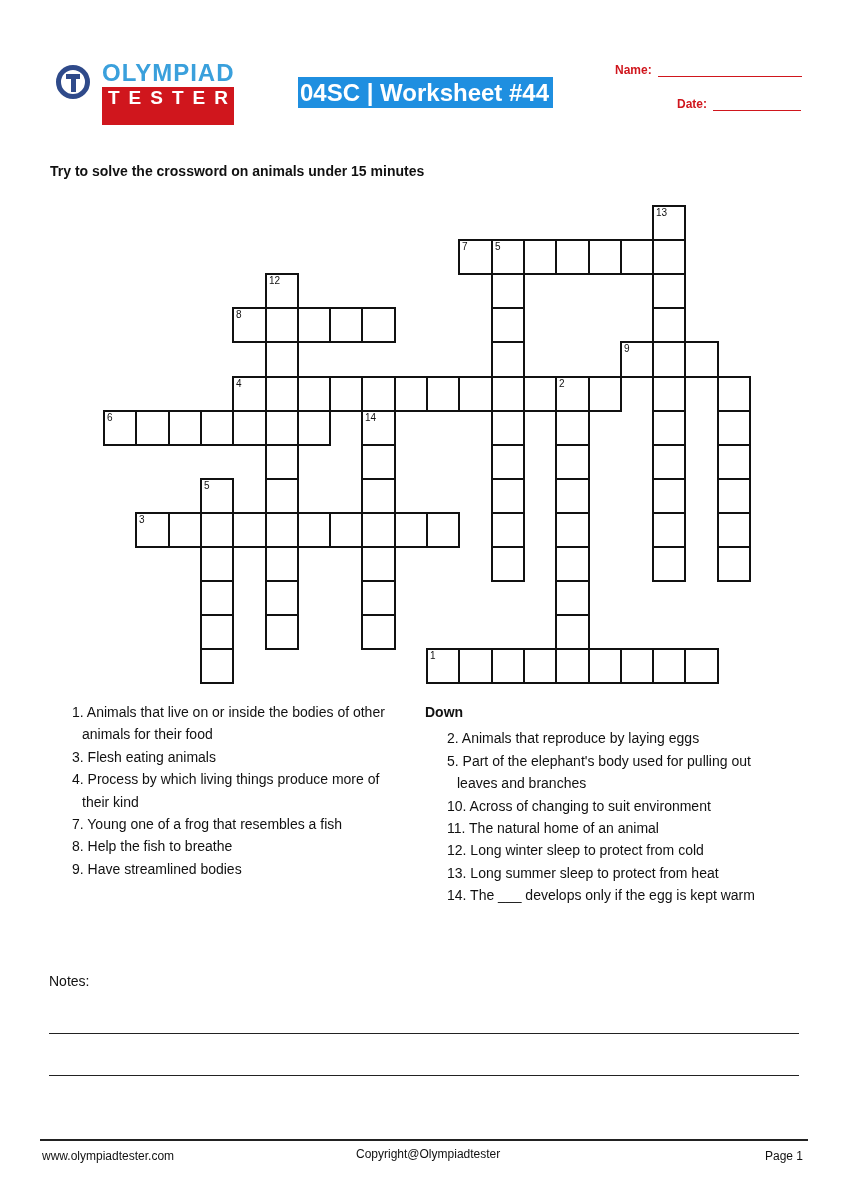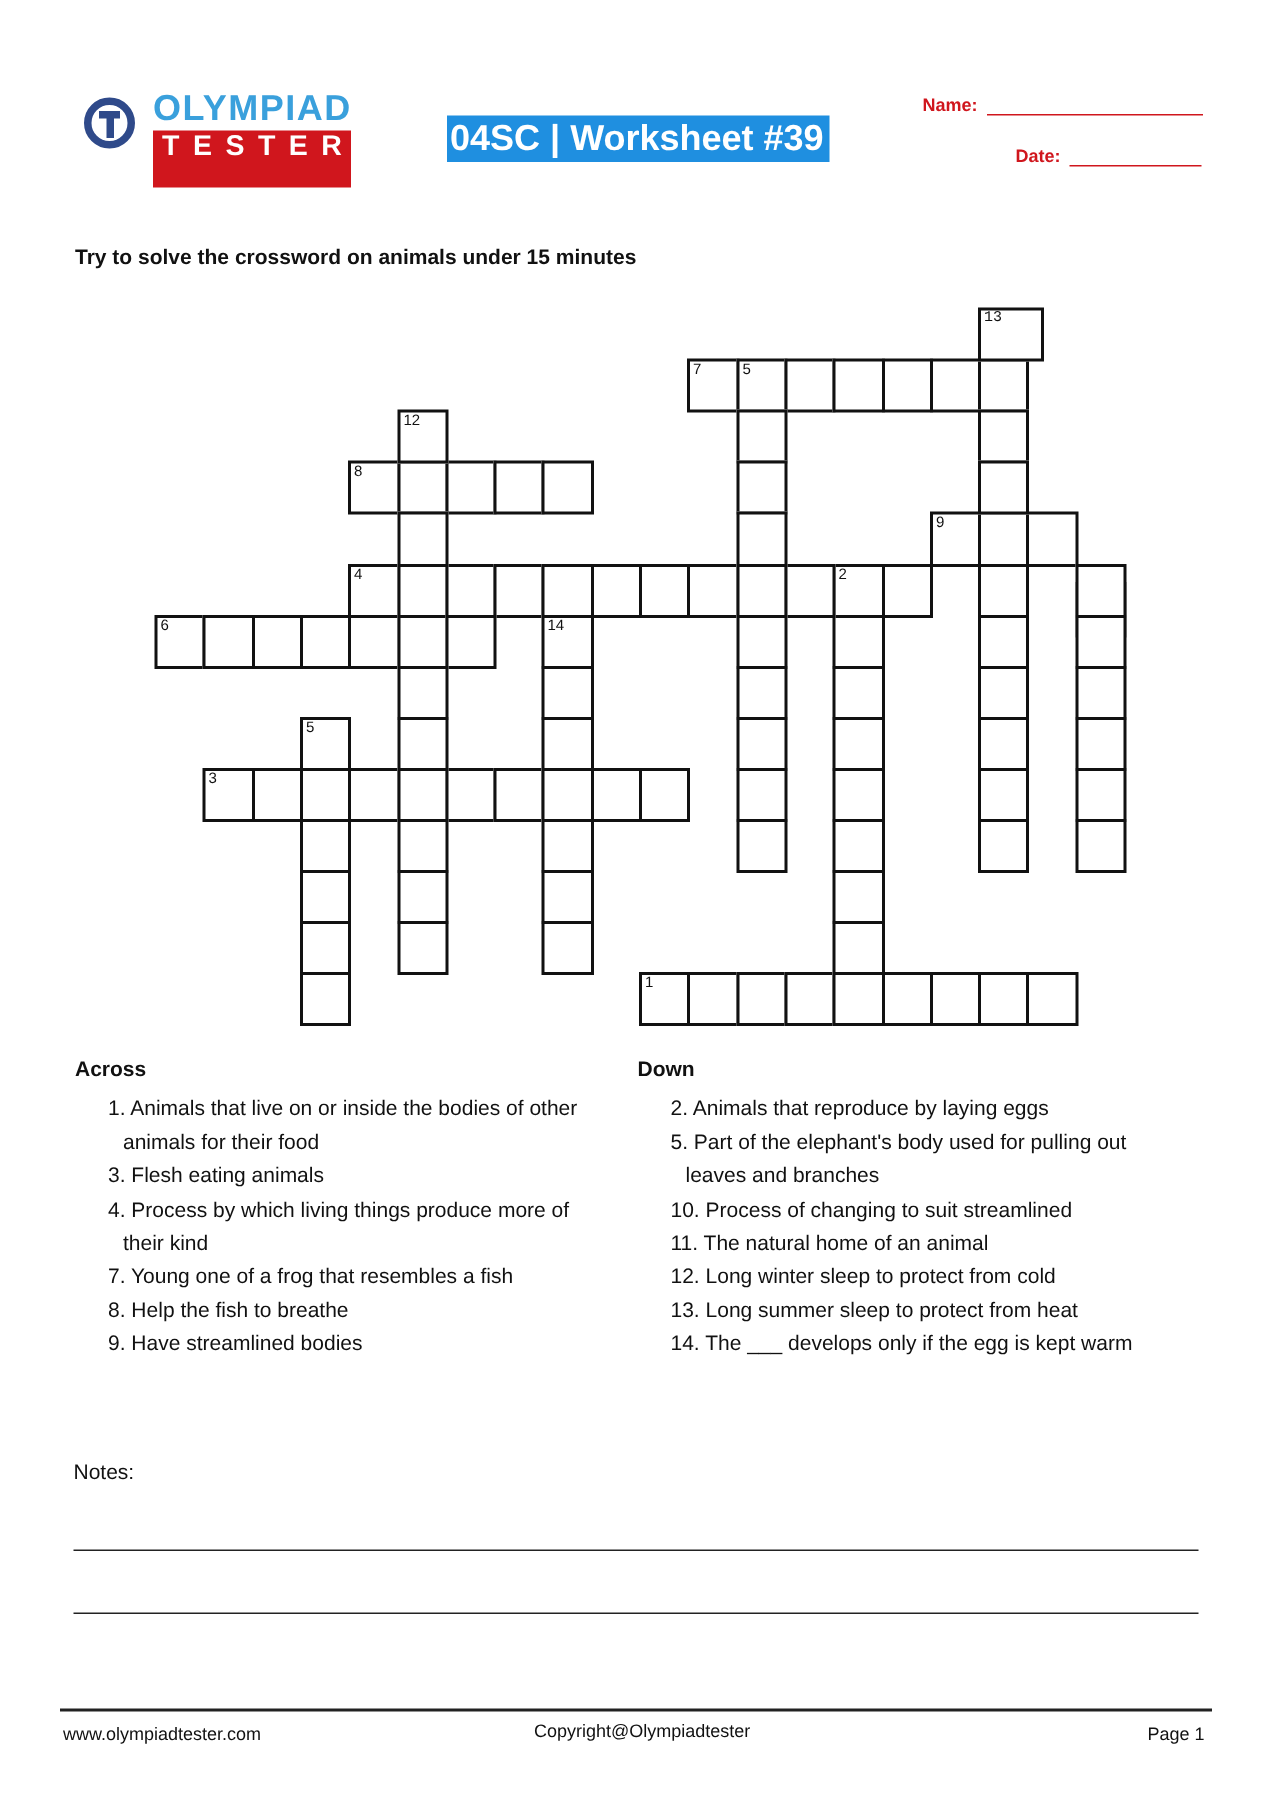--- a/index.html
+++ b/index.html
@@ -27,21 +27,21 @@
 </style>
 </head>
 <body>
 
 <div class="logo">
   <div class="logo-circle"></div>
   <div class="logo-top">OLYMPIAD</div>
   <div class="logo-bottom">TESTER</div>
 </div>
 
-<div class="title">04SC | Worksheet #39</div>
+<div class="title">04SC | Worksheet #44</div>
 
 <div class="field" style="left:615px;top:63px;">
   <span>Name:</span><span class="line" style="width:144px;"></span>
 </div>
 <div class="field" style="left:677px;top:97px;">
   <span>Date:</span><span class="line" style="width:88px;"></span>
 </div>
 
 <div class="instructions">Try to solve the crossword on animals under 15 minutes</div>
 
@@ -150,21 +150,21 @@
     <div class="cell" style="left: 717px; top: 546px; width: 34px; height: 36px;"></div>
     <div class="cell" style="left: 265px; top: 273px; width: 34px; height: 36px; text-align: right;">
       <span class="num">12</span>
     </div>
     <div class="cell" style="left: 265px; top: 341px; width: 34px; height: 37px;"></div>
     <div class="cell" style="left: 265px; top: 444px; width: 34px; height: 36px;"></div>
     <div class="cell" style="left: 265px; top: 478px; width: 34px; height: 36px;"></div>
     <div class="cell" style="left: 265px; top: 546px; width: 34px; height: 36px;"></div>
     <div class="cell" style="left: 265px; top: 580px; width: 34px; height: 36px;"></div>
     <div class="cell" style="left: 265px; top: 614px; width: 34px; height: 36px;"></div>
-    <div class="cell" style="left: 652px; top: 205px; width: 44px; height: 36px; font-family: Liberation Mono, monospace;">
+    <div class="cell" style="left: 652px; top: 205px; width: 34px; height: 36px;">
       <span class="num">13</span>
     </div>
     <div class="cell" style="left: 652px; top: 273px; width: 34px; height: 36px;"></div>
     <div class="cell" style="left: 652px; top: 307px; width: 34px; height: 36px;"></div>
     <div class="cell" style="left: 652px; top: 376px; width: 34px; height: 36px;"></div>
     <div class="cell" style="left: 652px; top: 410px; width: 34px; height: 36px;"></div>
     <div class="cell" style="left: 652px; top: 444px; width: 34px; height: 36px;"></div>
     <div class="cell" style="left: 652px; top: 478px; width: 34px; height: 36px;"></div>
     <div class="cell" style="left: 652px; top: 512px; width: 34px; height: 36px;"></div>
     <div class="cell" style="left: 652px; top: 546px; width: 34px; height: 36px;"></div>
@@ -172,37 +172,36 @@
       <span class="num">14</span>
     </div>
     <div class="cell" style="left: 361px; top: 444px; width: 35px; height: 36px;"></div>
     <div class="cell" style="left: 361px; top: 478px; width: 35px; height: 36px;"></div>
     <div class="cell" style="left: 361px; top: 546px; width: 35px; height: 36px;"></div>
     <div class="cell" style="left: 361px; top: 580px; width: 35px; height: 36px;"></div>
     <div class="cell" style="left: 361px; top: 614px; width: 35px; height: 36px;"></div>
   </div>
 
 <div class="clues" style="left:50px;top:701px;width:360px;">
-  <h3>Across</h3>
   <div id="across-list">
       <div class="clue"><span>1. </span><span>Animals that live on or inside the bodies of other animals for their food</span></div>
       <div class="clue"><span>3. </span><span>Flesh eating animals</span></div>
       <div class="clue"><span>4. </span><span>Process by which living things produce more of their kind</span></div>
       <div class="clue"><span>7. </span><span>Young one of a frog that resembles a fish</span></div>
       <div class="clue"><span>8. </span><span>Help the fish to breathe</span></div>
       <div class="clue"><span>9. </span><span>Have streamlined bodies</span></div>
     </div>
 </div>
 
 <div class="clues" style="left:425px;top:701px;width:370px;">
   <h3>Down</h3>
   <div id="down-list">
       <div class="clue"><span>2. </span><span>Animals that reproduce by laying eggs</span></div>
       <div class="clue"><span>5. </span><span>Part of the elephant's body used for pulling out leaves and branches</span></div>
-      <div class="clue"><span>10. </span><span>Process of changing to suit streamlined</span></div>
+      <div class="clue"><span>10. </span><span>Across of changing to suit environment</span></div>
       <div class="clue"><span>11. </span><span>The natural home of an animal</span></div>
       <div class="clue"><span>12. </span><span>Long winter sleep to protect from cold</span></div>
       <div class="clue"><span>13. </span><span>Long summer sleep to protect from heat</span></div>
       <div class="clue"><span>14. </span><span>The ___ develops only if the egg is kept warm</span></div>
     </div>
 </div>
 
 <div class="notes">Notes:</div>
 <div class="rule" style="top:1033px;"></div>
 <div class="rule" style="top:1075px;"></div>

